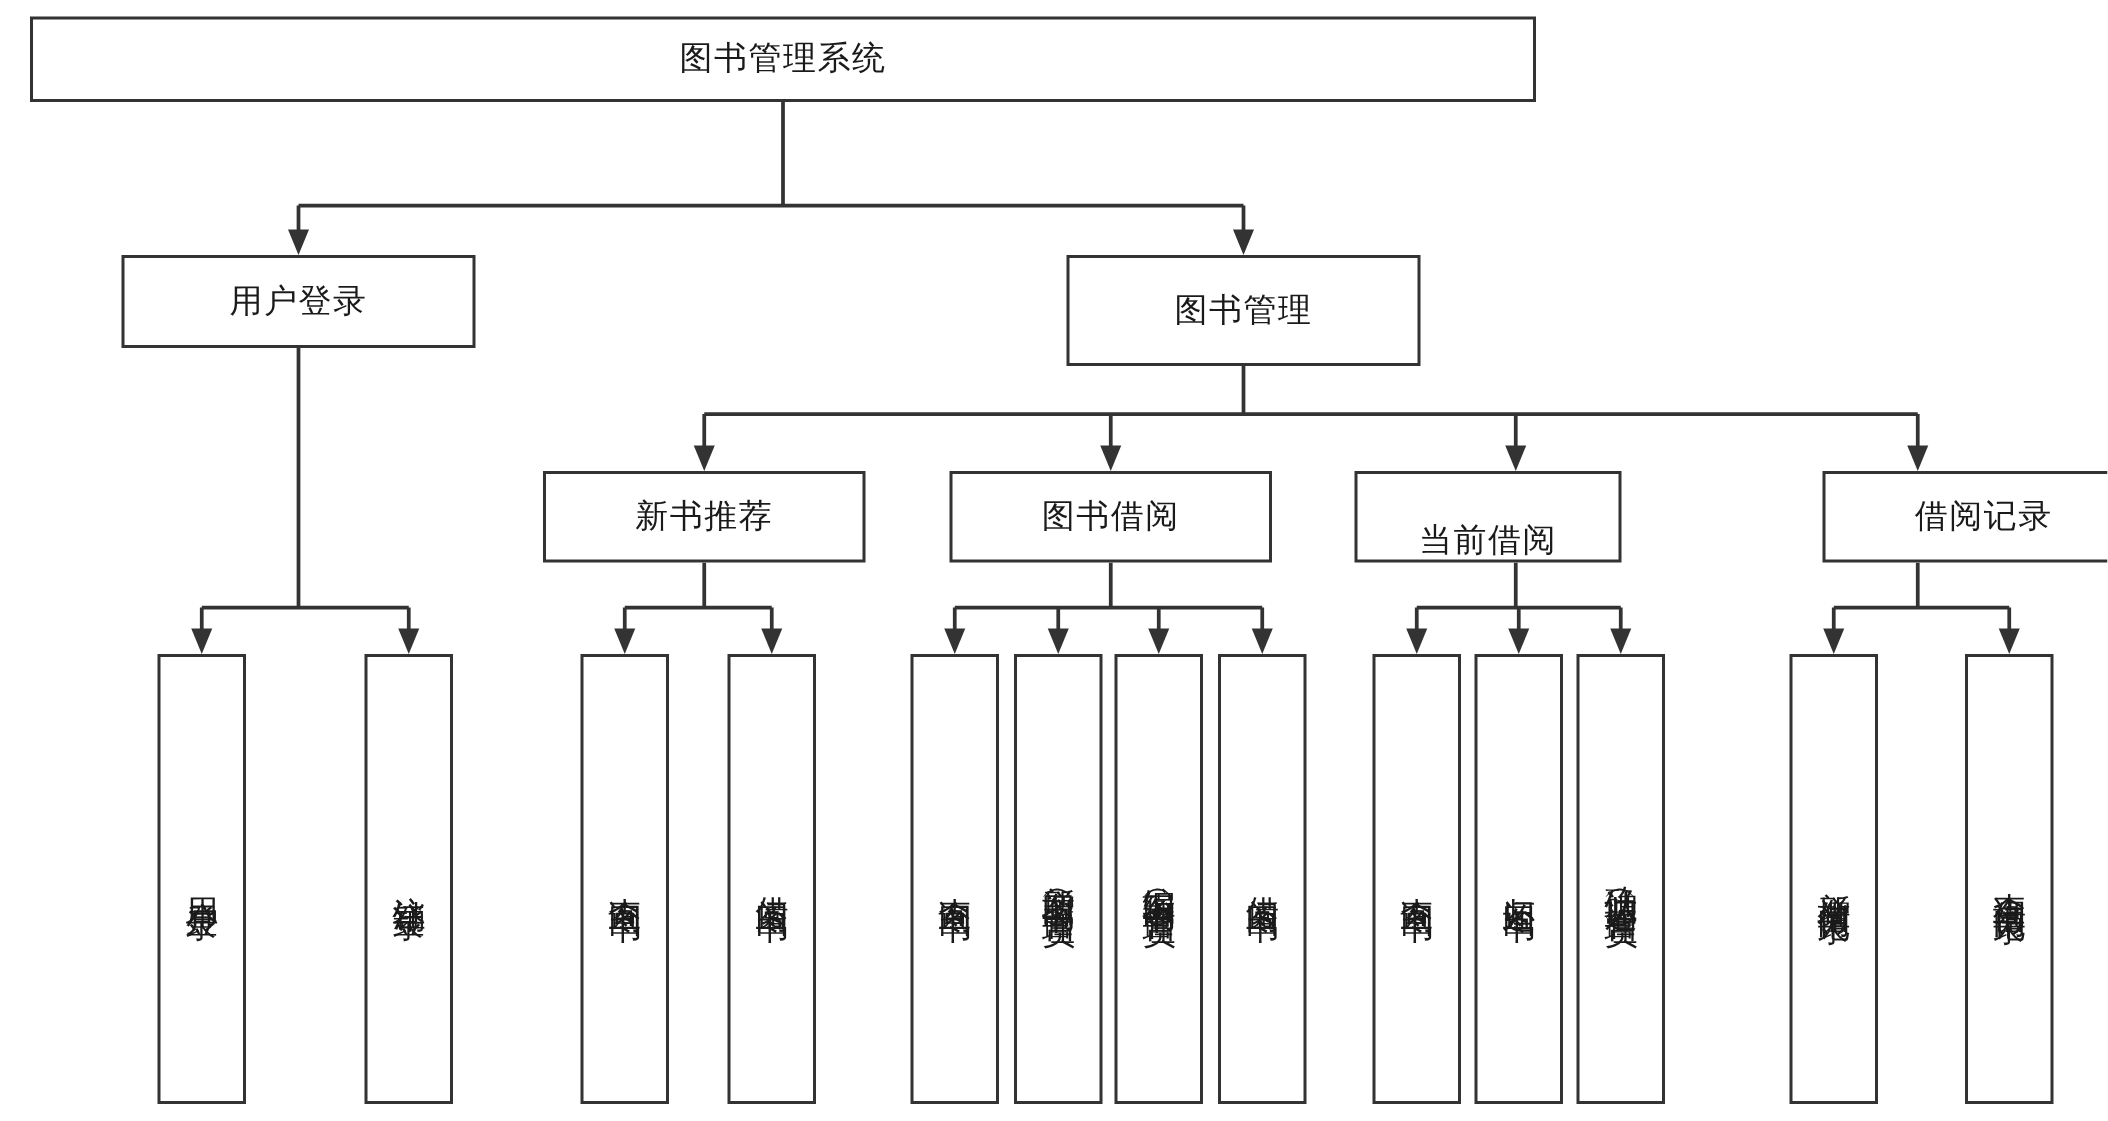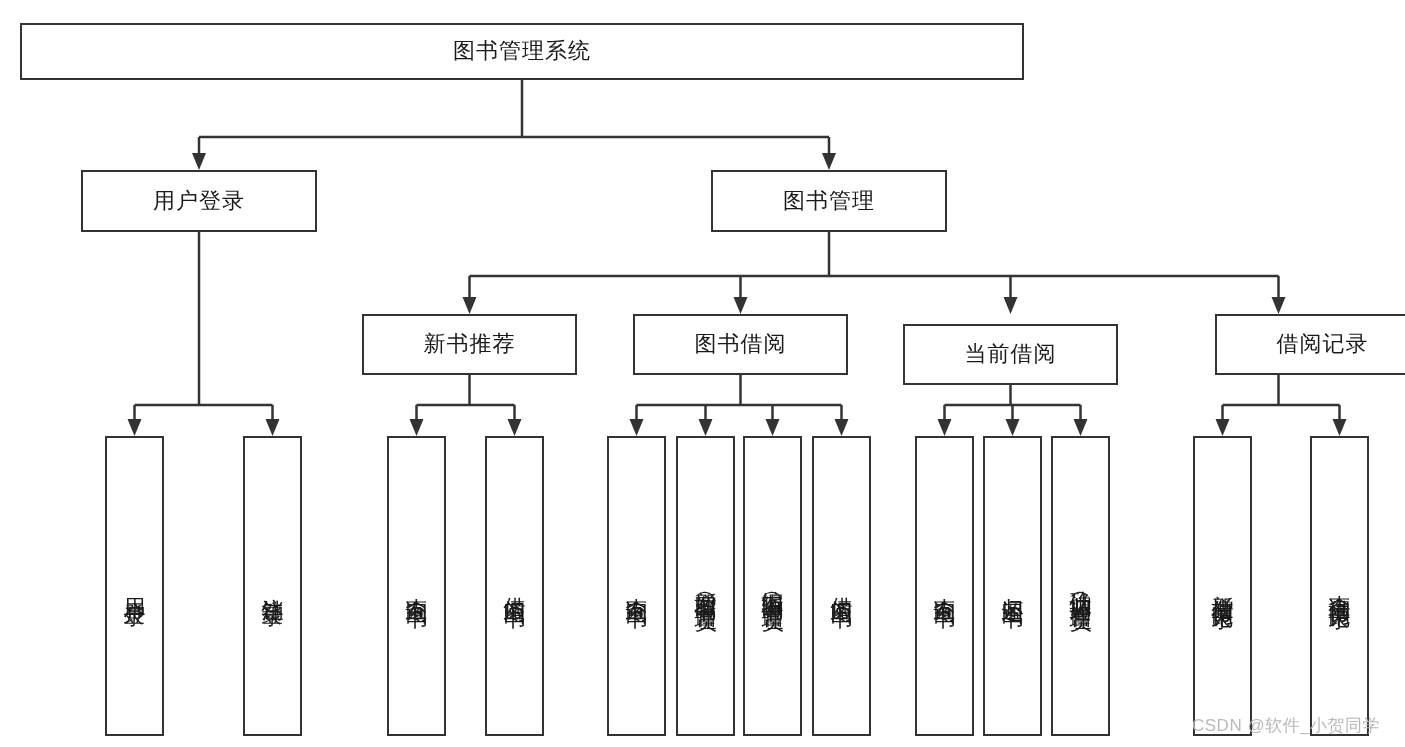--- a/index.html
+++ b/index.html
@@ -110,36 +110,36 @@
         <polygon points="1073.5,419 1087.5,419 1080.5,436" fill="#333333"></polygon>
         <line x1="1278.5" y1="375" x2="1278.5" y2="405" stroke="#333333" stroke-width="2.5"></line>
         <line x1="1222.5" y1="405" x2="1339.5" y2="405" stroke="#333333" stroke-width="2.5"></line>
         <line x1="1222.5" y1="405" x2="1222.5" y2="420" stroke="#333333" stroke-width="2.5"></line>
         <polygon points="1215.5,419 1229.5,419 1222.5,436" fill="#333333"></polygon>
         <line x1="1339.5" y1="405" x2="1339.5" y2="420" stroke="#333333" stroke-width="2.5"></line>
         <polygon points="1332.5,419 1346.5,419 1339.5,436" fill="#333333"></polygon>
       </g>
   </svg>
   <div id="node-layer">
-      <div class="node node-horizontal" style="left: 20px; top: 11px; width: 1004px; height: 57px; border-color: rgb(51, 51, 51); background: rgb(255, 255, 255); margin-top: 12px;">
+      <div class="node node-horizontal" style="left: 20px; top: 11px; width: 1004px; height: 57px; border-color: rgb(51, 51, 51); background: rgb(255, 255, 255);">
         <span>图书管理系统</span>
       </div>
       <div class="node node-horizontal" style="left: 81px; top: 170px; width: 236px; height: 62px; border-color: rgb(51, 51, 51); background: rgb(255, 255, 255);">
         <span>用户登录</span>
       </div>
-      <div class="node node-horizontal" style="left: 711px; top: 170px; width: 236px; height: 62px; border-color: rgb(51, 51, 51); background: rgb(255, 255, 255);">
+      <div class="node node-horizontal" style="left: 711px; top: 170px; width: 236px; height: 74px; border-color: rgb(51, 51, 51); background: rgb(255, 255, 255);">
         <span>图书管理</span>
       </div>
       <div class="node node-horizontal" style="left: 362px; top: 314px; width: 215px; height: 61px; border-color: rgb(51, 51, 51); background: rgb(255, 255, 255); text-align: center;">
         <span>新书推荐</span>
       </div>
       <div class="node node-horizontal" style="left: 633px; top: 314px; width: 215px; height: 61px; border-color: rgb(51, 51, 51); background: rgb(255, 255, 255); text-align: center;">
         <span>图书借阅</span>
       </div>
-      <div class="node node-horizontal" style="left: 903px; top: 324px; width: 215px; height: 61px; border-color: rgb(51, 51, 51); background: rgb(255, 255, 255);">
+      <div class="node node-horizontal" style="left: 903px; top: 314px; width: 178px; height: 61px; border-color: rgb(51, 51, 51); background: rgb(255, 255, 255); align-items: flex-end;">
         <span>当前借阅</span>
       </div>
       <div class="node node-horizontal" style="left: 1171px; top: 314px; width: 215px; height: 61px; border-color: rgb(51, 51, 51); background: rgb(255, 255, 255); margin-left: 44px;">
         <span>借阅记录</span>
       </div>
       <div class="node node-vertical" style="left: 105px; top: 436px; width: 59px; height: 300px; border-color: rgb(51, 51, 51); background: rgb(255, 255, 255);">
         <span>用户登录</span>
       </div>
       <div class="node node-vertical" style="left: 243px; top: 436px; width: 59px; height: 300px; border-color: rgb(51, 51, 51); background: rgb(255, 255, 255);">
         <span>注销登录</span>
@@ -171,14 +171,13 @@
       <div class="node node-vertical" style="left: 1051px; top: 436px; width: 59px; height: 300px; border-color: rgb(51, 51, 51); background: rgb(255, 255, 255);">
         <span>确认归还（管理员）</span>
       </div>
       <div class="node node-vertical" style="left: 1193px; top: 436px; width: 59px; height: 300px; border-color: rgb(51, 51, 51); background: rgb(255, 255, 255);">
         <span>新增借阅记录</span>
       </div>
       <div class="node node-vertical" style="left: 1310px; top: 436px; width: 59px; height: 300px; border-color: rgb(51, 51, 51); background: rgb(255, 255, 255);">
         <span>查询借阅记录</span>
       </div>
     </div>
-  <div class="watermark" style="left: 1192px; top: 714px; color: rgb(185, 185, 185);">CSDN @软件_小贺同学</div>
 </div>
 
 </body></html>

